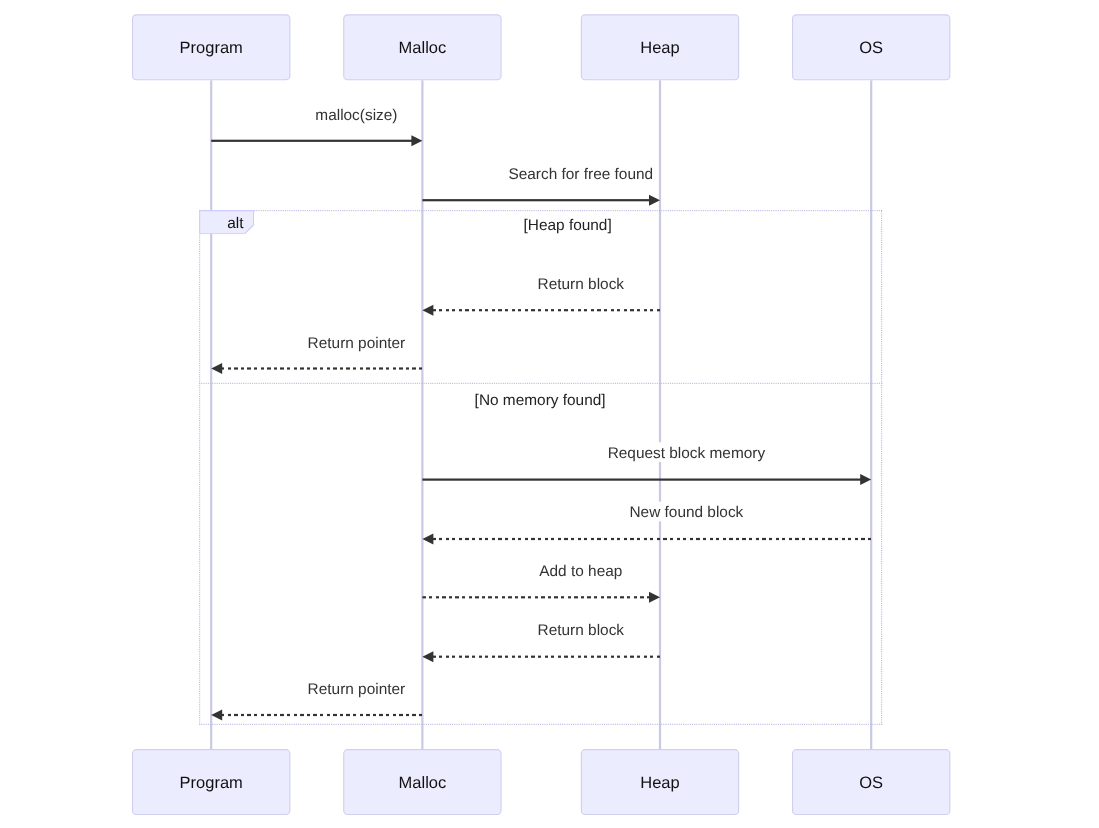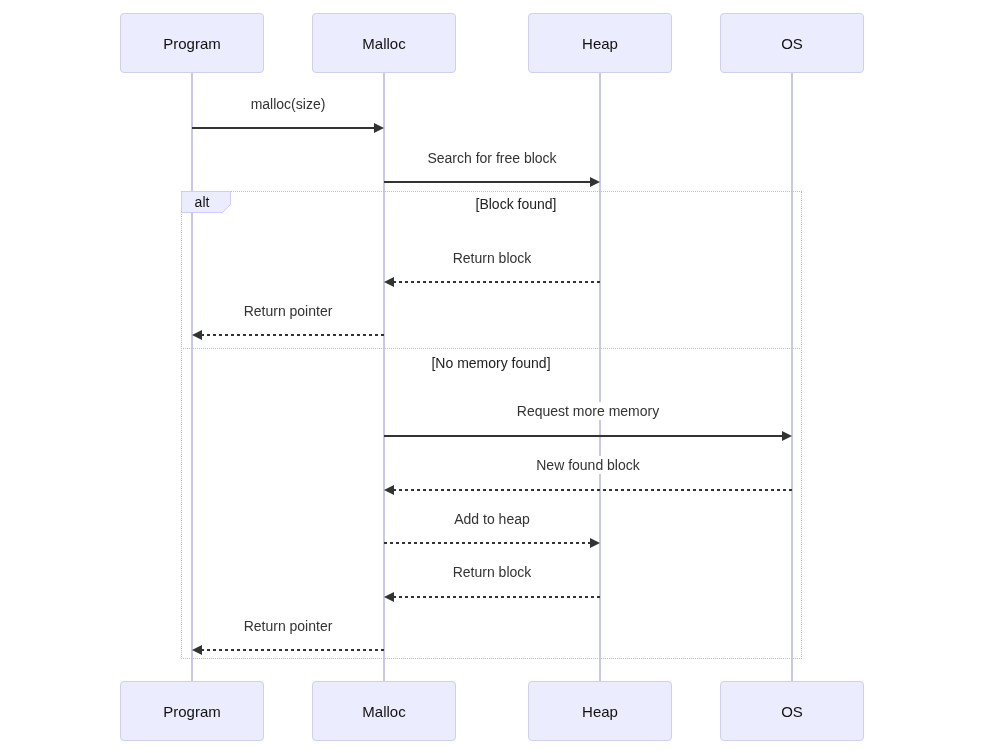--- a/index.html
+++ b/index.html
@@ -12,21 +12,21 @@
     background:#ECECFF;border:1px solid #CFCFEE;border-radius:4px;
     display:flex;align-items:center;justify-content:center;
     font-size:15px;color:#111;box-sizing:border-box;
   }
   .lifeline{
     position:absolute;top:73px;height:608px;width:1.5px;background:#C9C9E6;
   }
   .msg-label{
     position:absolute;transform:translateX(-50%);
     font-size:14px;color:#333;white-space:nowrap;line-height:18px;
-    background:#ffffff;padding:0 3px;
+    background:#ffffff;padding:0 3px;margin-left:36px;
   }
   .section-label{
     position:absolute;transform:translateX(-50%);
     font-size:14px;color:#222;white-space:nowrap;line-height:18px;
   }
   .arrow-line{position:absolute;height:1.5px;}
   .arrow-line.solid{background:#333333;}
   .arrow-line.dashed{background:repeating-linear-gradient(90deg,#333 0 3px,transparent 3px 6px);}
   .arrow-head{position:absolute;width:0;height:0;border-top:5px solid transparent;border-bottom:5px solid transparent;}
   .arrow-head.right{border-left:10px solid #333;}
@@ -38,42 +38,42 @@
   .alt-divider{
     position:absolute;left:181px;top:348px;width:621px;height:0;
     border-top:1px dotted #B7B7E8;
   }
   .alt-label{
     position:absolute;left:181px;top:191px;width:50px;height:22px;
   }
   .alt-label-text{
     position:absolute;left:0;top:0;width:42px;height:22px;
     display:flex;align-items:center;justify-content:center;
-    font-size:14px;color:#111;
+    font-size:14px;color:#111;padding-left:12px;
   }
 </style>
 </head>
 <body>
 
 <div id="canvas">
 
   <div class="lifeline" style="left:191px"></div>
   <div class="lifeline" style="left:383px"></div>
   <div class="lifeline" style="left:599px"></div>
   <div class="lifeline" style="left:791px"></div>
 
   <div class="alt-frame"></div>
   <div class="alt-divider"></div>
   <div class="alt-label">
     <svg width="50" height="22">
       <path d="M0.5,0.5 H49.5 V13.5 L41.5,21.5 H0.5 Z" fill="#ECECFF" stroke="#CCCCFF" stroke-width="1"></path>
     </svg>
     <div class="alt-label-text">alt</div>
   </div>
-  <div class="section-label" style="left:516px;top:195px">[Block found]</div>
+  <div class="section-label" style="left:516px;top:195px">[Heap found]</div>
   <div class="section-label" style="left:491px;top:354px">[No memory found]</div>
 
   <div class="actor-box" style="left:120px;top:13px">
       <span>Program</span>
     </div>
   <div class="actor-box" style="left:312px;top:13px">
       <span>Malloc</span>
     </div>
   <div class="actor-box" style="left:528px;top:13px">
       <span>Heap</span>
@@ -92,33 +92,33 @@
       <span>Heap</span>
     </div>
   <div class="actor-box" style="left:720px;top:681px">
       <span>OS</span>
     </div>
 
   <div class="msg-label" style="left:288px;top:95px">malloc(size)</div>
   <div class="arrow-line solid" style="left:192px;top:127px;width:183px"></div>
   <div class="arrow-head right" style="left:374px;top:123px"></div>
 
-  <div class="msg-label" style="left:492px;top:149px">Search for free block</div>
+  <div class="msg-label" style="left:492px;top:149px">Search for free found</div>
   <div class="arrow-line solid" style="left:384px;top:181px;width:207px"></div>
   <div class="arrow-head right" style="left:590px;top:177px"></div>
 
   <div class="msg-label" style="left:492px;top:249px">Return block</div>
   <div class="arrow-line dashed" style="left:393px;top:281px;width:207px"></div>
   <div class="arrow-head left" style="left:384px;top:277px"></div>
 
   <div class="msg-label" style="left:288px;top:302px">Return pointer</div>
   <div class="arrow-line dashed" style="left:201px;top:334px;width:183px"></div>
   <div class="arrow-head left" style="left:192px;top:330px"></div>
 
-  <div class="msg-label" style="left:588px;top:402px">Request more memory</div>
+  <div class="msg-label" style="left:588px;top:402px">Request block memory</div>
   <div class="arrow-line solid" style="left:384px;top:435px;width:399px"></div>
   <div class="arrow-head right" style="left:782px;top:431px"></div>
 
   <div class="msg-label" style="left:588px;top:456px">New found block</div>
   <div class="arrow-line dashed" style="left:393px;top:489px;width:399px"></div>
   <div class="arrow-head left" style="left:384px;top:485px"></div>
 
   <div class="msg-label" style="left:492px;top:510px">Add to heap</div>
   <div class="arrow-line dashed" style="left:384px;top:542px;width:207px"></div>
   <div class="arrow-head right" style="left:590px;top:538px"></div>

